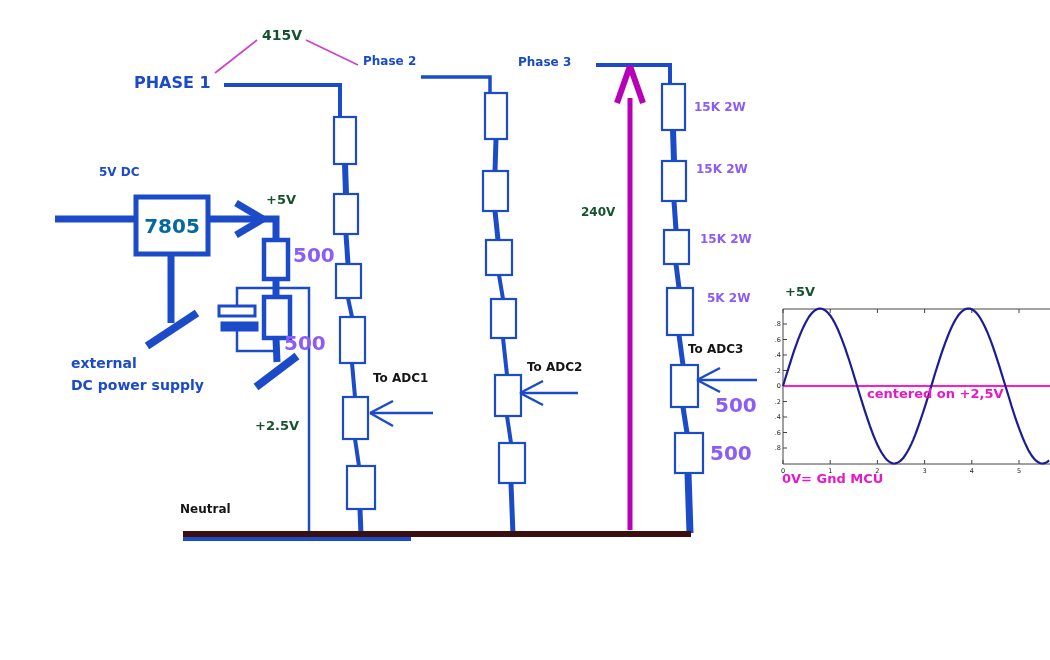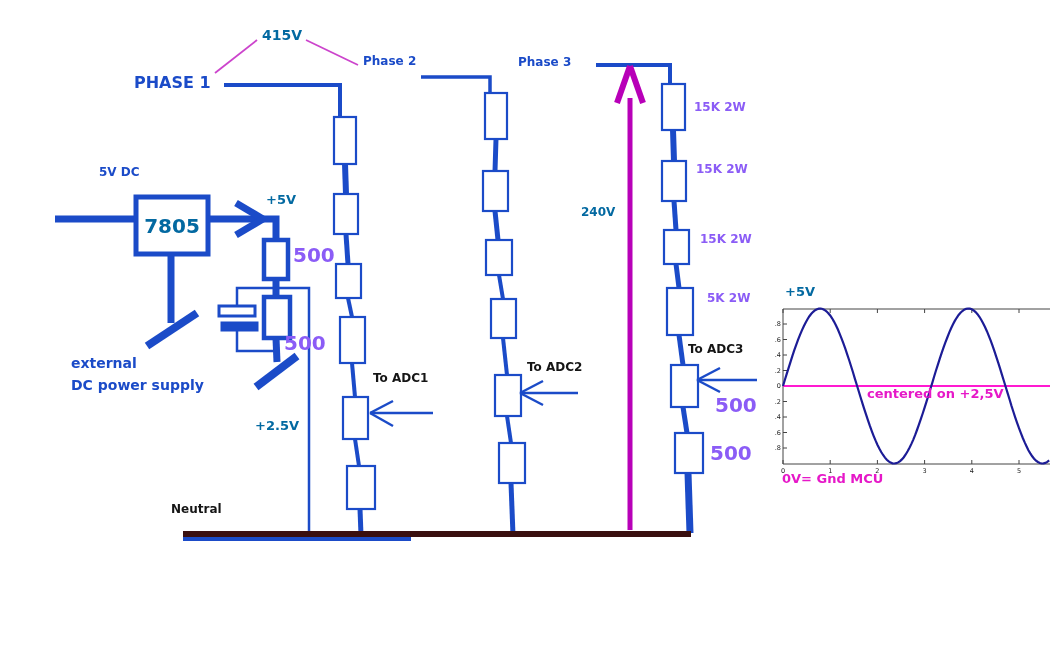--- a/index.html
+++ b/index.html
@@ -6,21 +6,21 @@
   #canvas{
     position:relative;width:1050px;height:660px;background:#ffffff;overflow:hidden;
     font-family:"DejaVu Sans",sans-serif;
   }
   #circuit-svg,#chart-svg{position:absolute;pointer-events:none;}
   #circuit-svg{left:0;top:0;}
   #chart-svg{left:775px;top:297px;}
   .lbl{position:absolute;white-space:nowrap;font-weight:bold;}
   .blue{color:#1b4bc8;}
   .navy{color:#8b5cf6;}
-  .mag{color:#0369a1;}
+  .mag{color:#14532d;}
   .pink{color:#e618c8;}
   .black{color:#151515;}
   .s13{font-size:13px;}
   .s14{font-size:14px;}
   .s15{font-size:12px;}
   .s16{font-size:16px;}
   .s17{font-size:20px;}
   .reg-box{
     position:absolute;left:136px;top:197px;width:72px;height:57px;
     display:flex;align-items:center;justify-content:center;
@@ -194,21 +194,21 @@
   <div class="lbl navy s17" style="left:284px;top:331px;">500</div>
   <div class="lbl blue s14" style="left:71px;top:355px;">external</div>
   <div class="lbl blue s14" style="left:71px;top:377px;">DC power supply</div>
   <div class="lbl mag s13" style="left:255px;top:418px;">+2.5V</div>
 
   <div class="lbl black s15" style="left:373px;top:371px;">To ADC1</div>
   <div class="lbl black s15" style="left:527px;top:360px;">To ADC2</div>
   <div class="lbl black s15" style="left:688px;top:342px;">To ADC3</div>
 
   <div class="lbl mag s15" style="left:581px;top:205px;">240V</div>
-  <div class="lbl black s15" style="left:171px;top:502px;">Neutral</div>
+  <div class="lbl black s15" style="left:180px;top:502px;">Neutral</div>
 
   <div class="lbl navy s15" style="left:694px;top:100px;">15K 2W</div>
   <div class="lbl navy s15" style="left:696px;top:162px;">15K 2W</div>
   <div class="lbl navy s15" style="left:700px;top:232px;">15K 2W</div>
   <div class="lbl navy s15" style="left:707px;top:291px;">5K 2W</div>
   <div class="lbl navy s17" style="left:715px;top:393px;">500</div>
   <div class="lbl navy s17" style="left:710px;top:441px;">500</div>
 
   <div class="lbl mag s13" style="left:785px;top:284px;">+5V</div>
   <div class="lbl pink s13" style="left:867px;top:386px;text-align:right;">centered on +2,5V</div>

